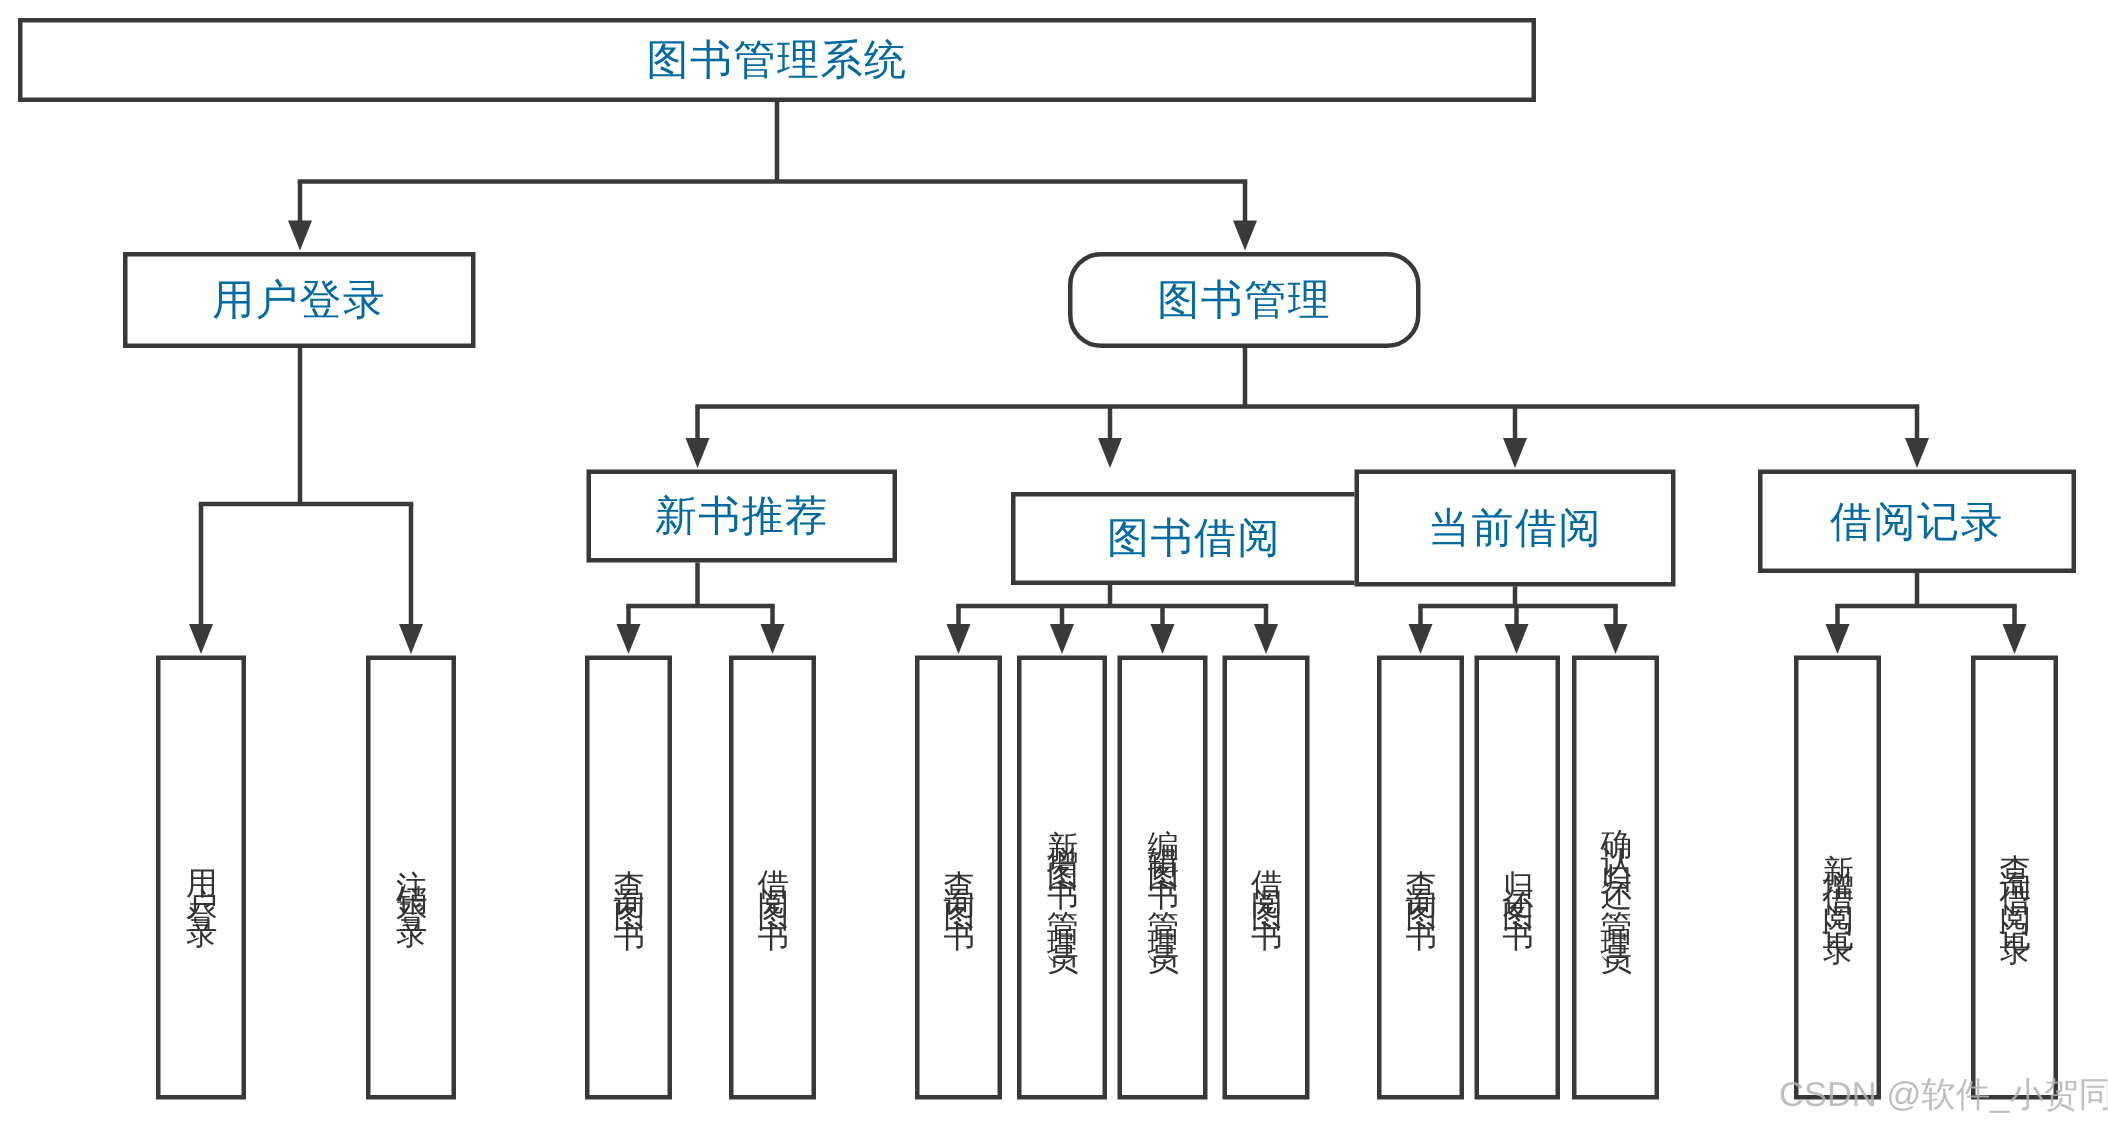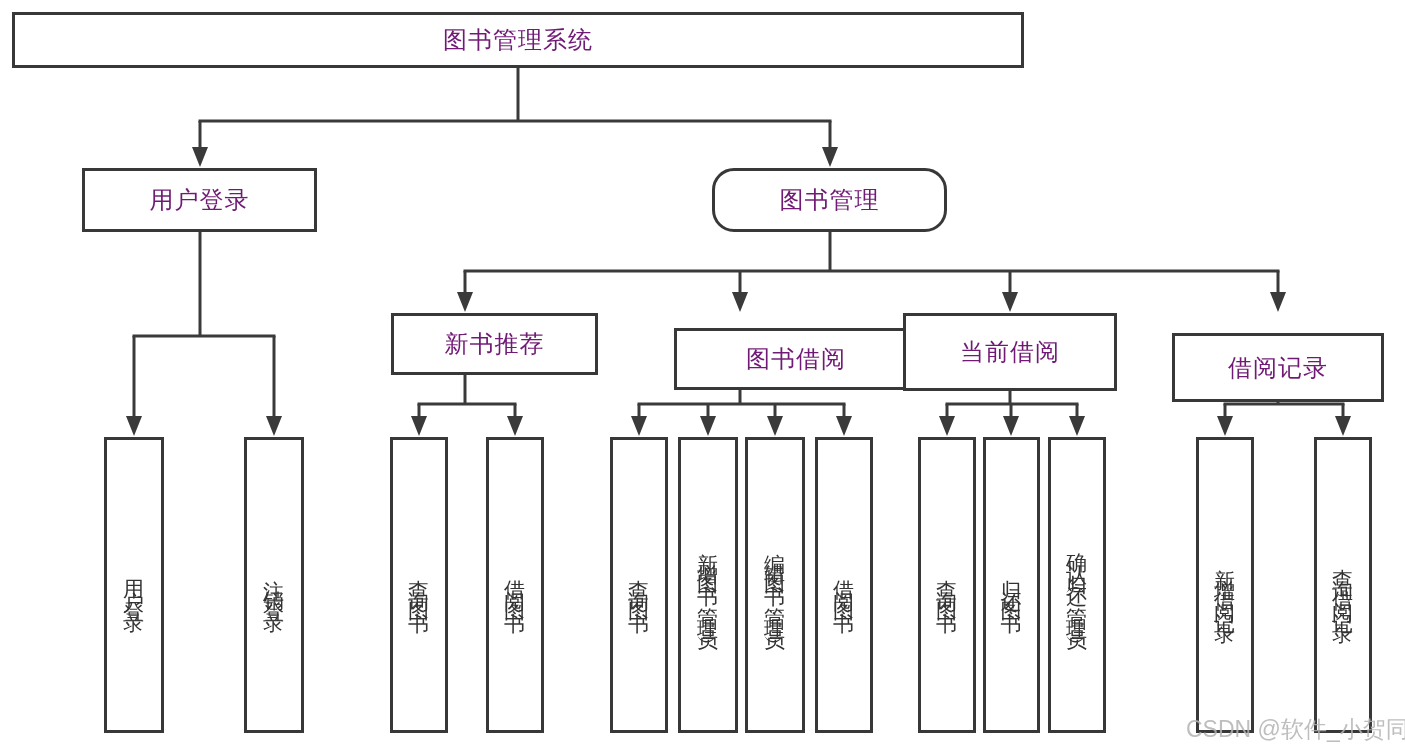--- a/index.html
+++ b/index.html
@@ -20,22 +20,22 @@
     position: absolute;
     background: #ffffff;
     border: 3px solid #383838;
     box-sizing: border-box;
     display: flex;
     align-items: center;
     justify-content: center;
     z-index: 2;
   }
   .hlabel {
-    font-size: 24px;
-    color: #701a75;
+    font-size: 28px;
+    color: #0369a1;
     letter-spacing: 1px;
     white-space: nowrap;
   }
   .vlabel {
     writing-mode: vertical-rl;
     text-orientation: mixed;
     font-size: 21px;
     color: #333333;
     letter-spacing: 11px;
     line-height: 1;
@@ -131,21 +131,21 @@
 
   <div class="box" style="left:362px; top:313px; width:207px; height:62px;margin-left:29px;">
     <span class="hlabel">新书推荐</span>
   </div>
   <div class="box" style="left:634px; top:328px; width:244px; height:62px;margin-left:40px;">
     <span class="hlabel">图书借阅</span>
   </div>
   <div class="box" style="left:903px; top:313px; width:214px; height:78px;">
     <span class="hlabel">当前借阅</span>
   </div>
-  <div class="box" style="left:1172px; top:313px; width:212px; height:69px;margin-top:20px;">
+  <div class="box" style="left:1172px; top:313px; width:212px; height:69px;">
     <span class="hlabel">借阅记录</span>
   </div>
 
   <div class="box" style="left:104px; top:437px; width:60px; height:296px;">
     <span class="vlabel">用户登录</span>
   </div>
   <div class="box" style="left:244px; top:437px; width:60px; height:296px;">
     <span class="vlabel">注销登录</span>
   </div>
 

